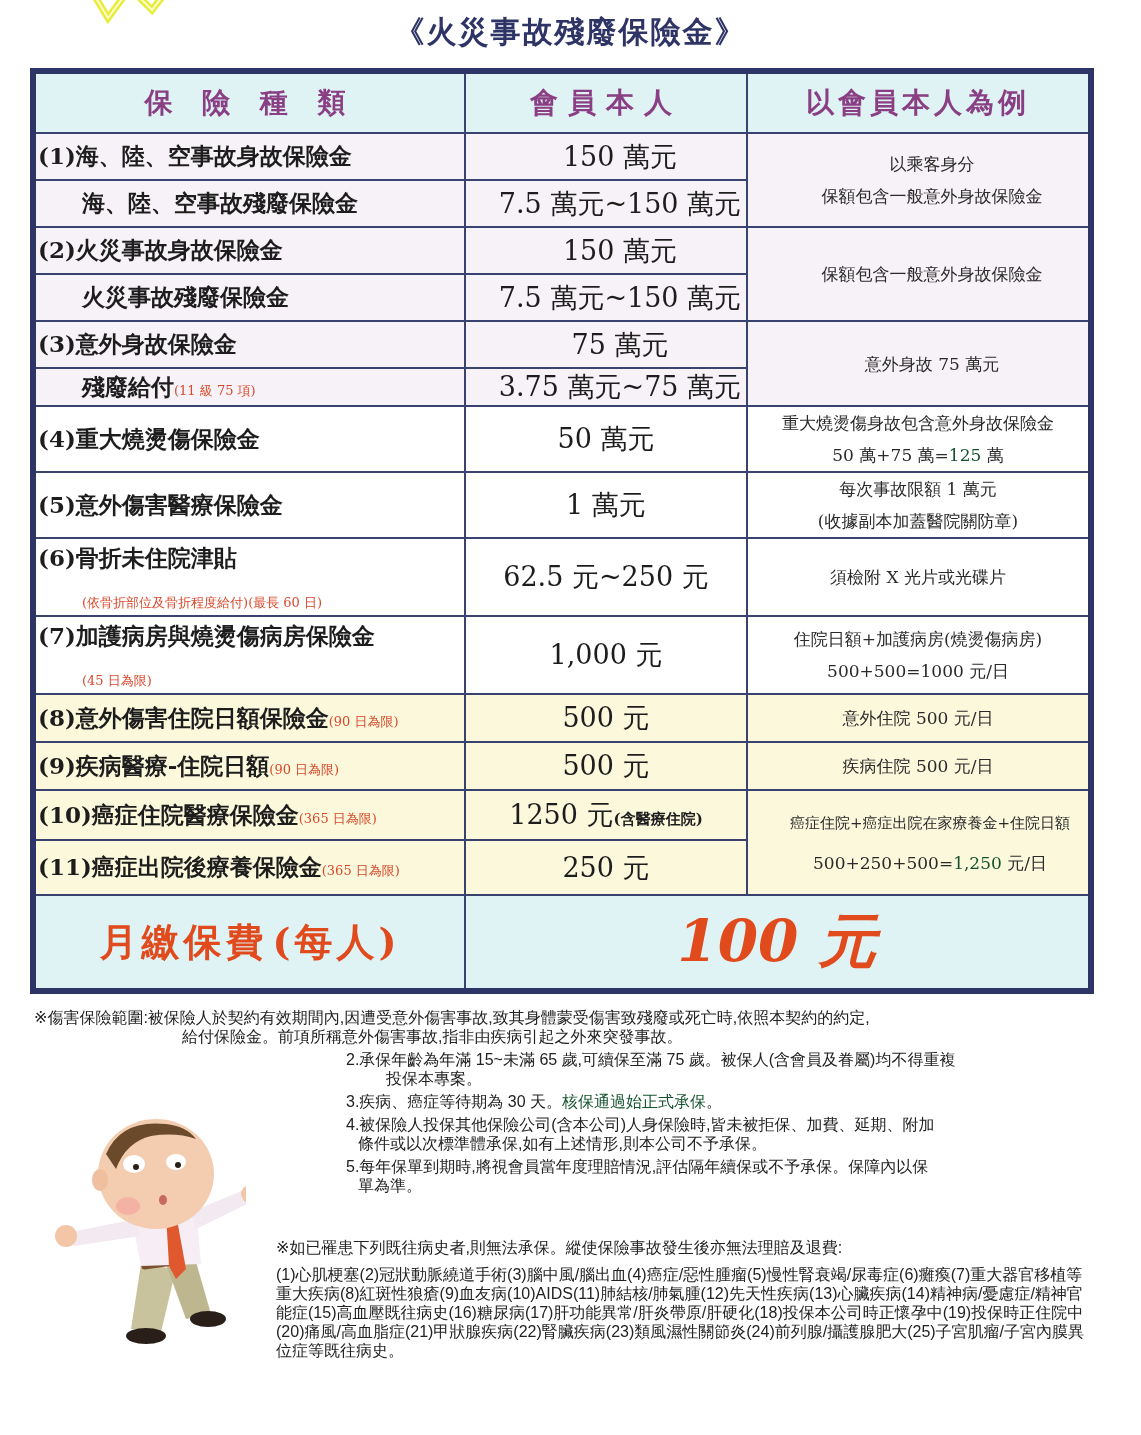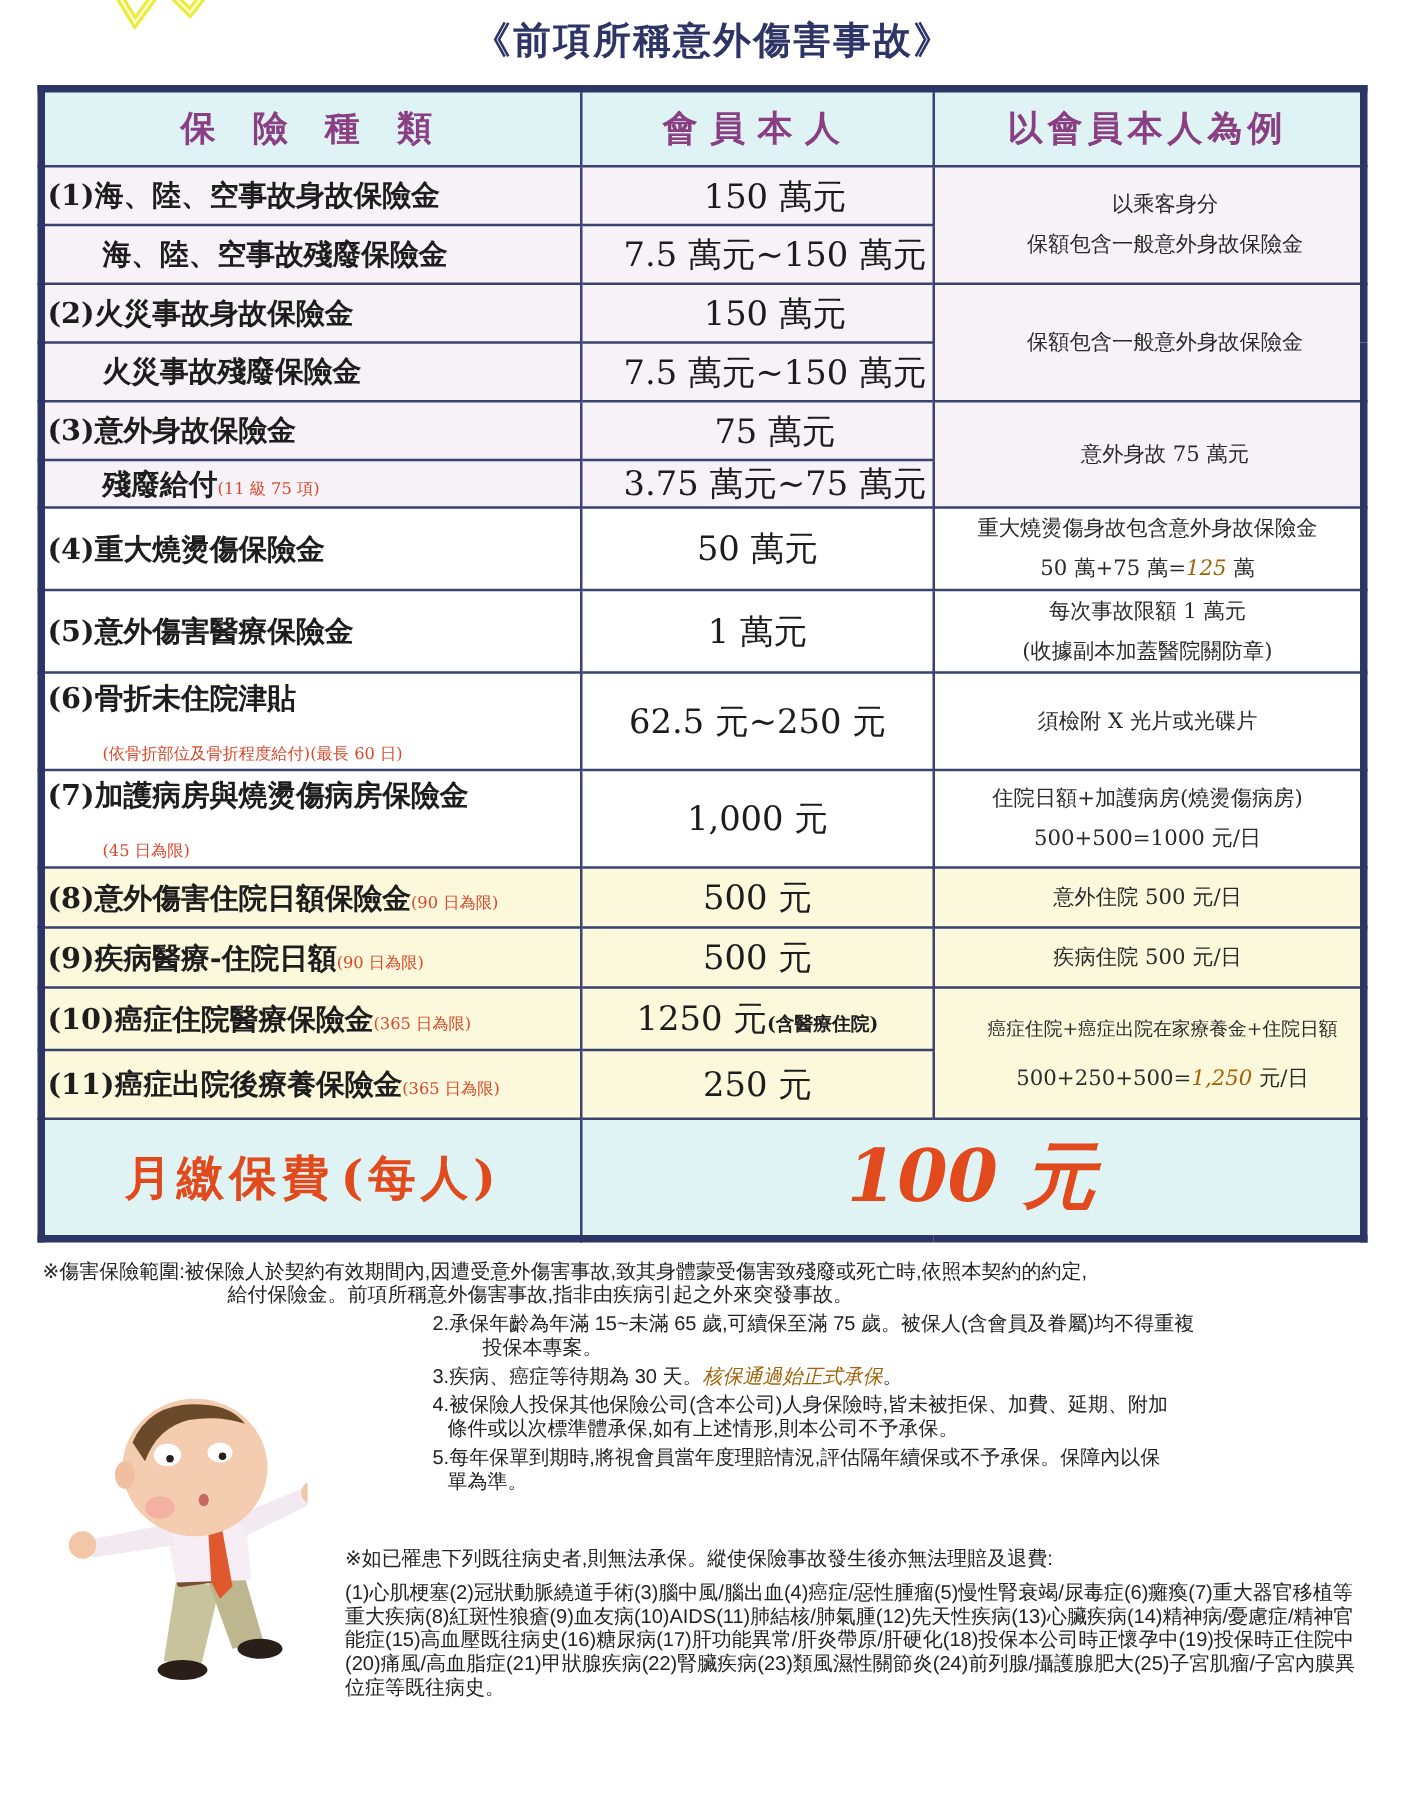--- a/index.html
+++ b/index.html
@@ -28,21 +28,21 @@
   .c3 { width: 344px; }
   .grpA td { background: #f7f2f7; padding-left: 28px; }
   .grpB td { background: #ffffff; }
   .grpC td { background: #fbf8dc; }
   td.name { font-size: 23px; padding-left: 2px; font-weight: bold; color: #1d1d1d; white-space: nowrap; }
   td.name.sub { padding-left: 46px; }
   td.amt { font-size: 27px; text-align: center; color: #1d1d1d; white-space: nowrap; }
   td.ex { font-size: 17px; text-align: center; color: #2a2a2a; line-height: 32px; }
   .note { color: #d8492c; font-size: 13px; font-weight: normal; }
   .subnote { display: block; color: #d8492c; font-size: 13px; font-weight: normal; padding-left: 44px; margin-top: 20px; }
-  .red { color: #a16207; font-style: italic; }
+  .red { color: #14532d; }
   .small { font-size: 15px; font-weight: bold; }
   tr.foot td { background: #dff3f5; height: 96px; text-align: center; }
   .fee-label { color: #e04a1c; font-size: 38px; font-weight: bold; letter-spacing: 4px; }
   .fee-value { color: #e04a1c; font-size: 58px; font-weight: bold; font-style: italic; }
   .scope {
     position: absolute; left: 34px; top: 1008px; width: 1070px;
     font-family: "Liberation Sans", "DejaVu Sans", sans-serif; font-size: 16px; line-height: 19px; color: #222;
   }
   .scope .lbl { display: inline; }
   .scope .cont { padding-left: 148px; }
@@ -61,21 +61,21 @@
   .mascot { position: absolute; left: 36px; top: 1114px; width: 210px; height: 240px; }
 </style>
 </head>
 <body>
 
 <svg class="deco" viewBox="0 0 110 56">
   <polyline points="5,10 28,48 50,18 72,40 100,4" fill="none" stroke="#e8ec3a" stroke-width="7" stroke-linejoin="miter"></polyline>
   <polyline points="5,10 28,48 50,18 72,40 100,4" fill="none" stroke="#fffbcf" stroke-width="2"></polyline>
 </svg>
 
-<div class="title">《前項所稱意外傷害事故》</div>
+<div class="title">《火災事故殘廢保險金》</div>
 
 <table class="benefits">
   <colgroup>
       <col class="c1">
       <col class="c2">
       <col class="c3">
     </colgroup>
   <thead>
     <tr>
       <th>保 險 種 類</th>

